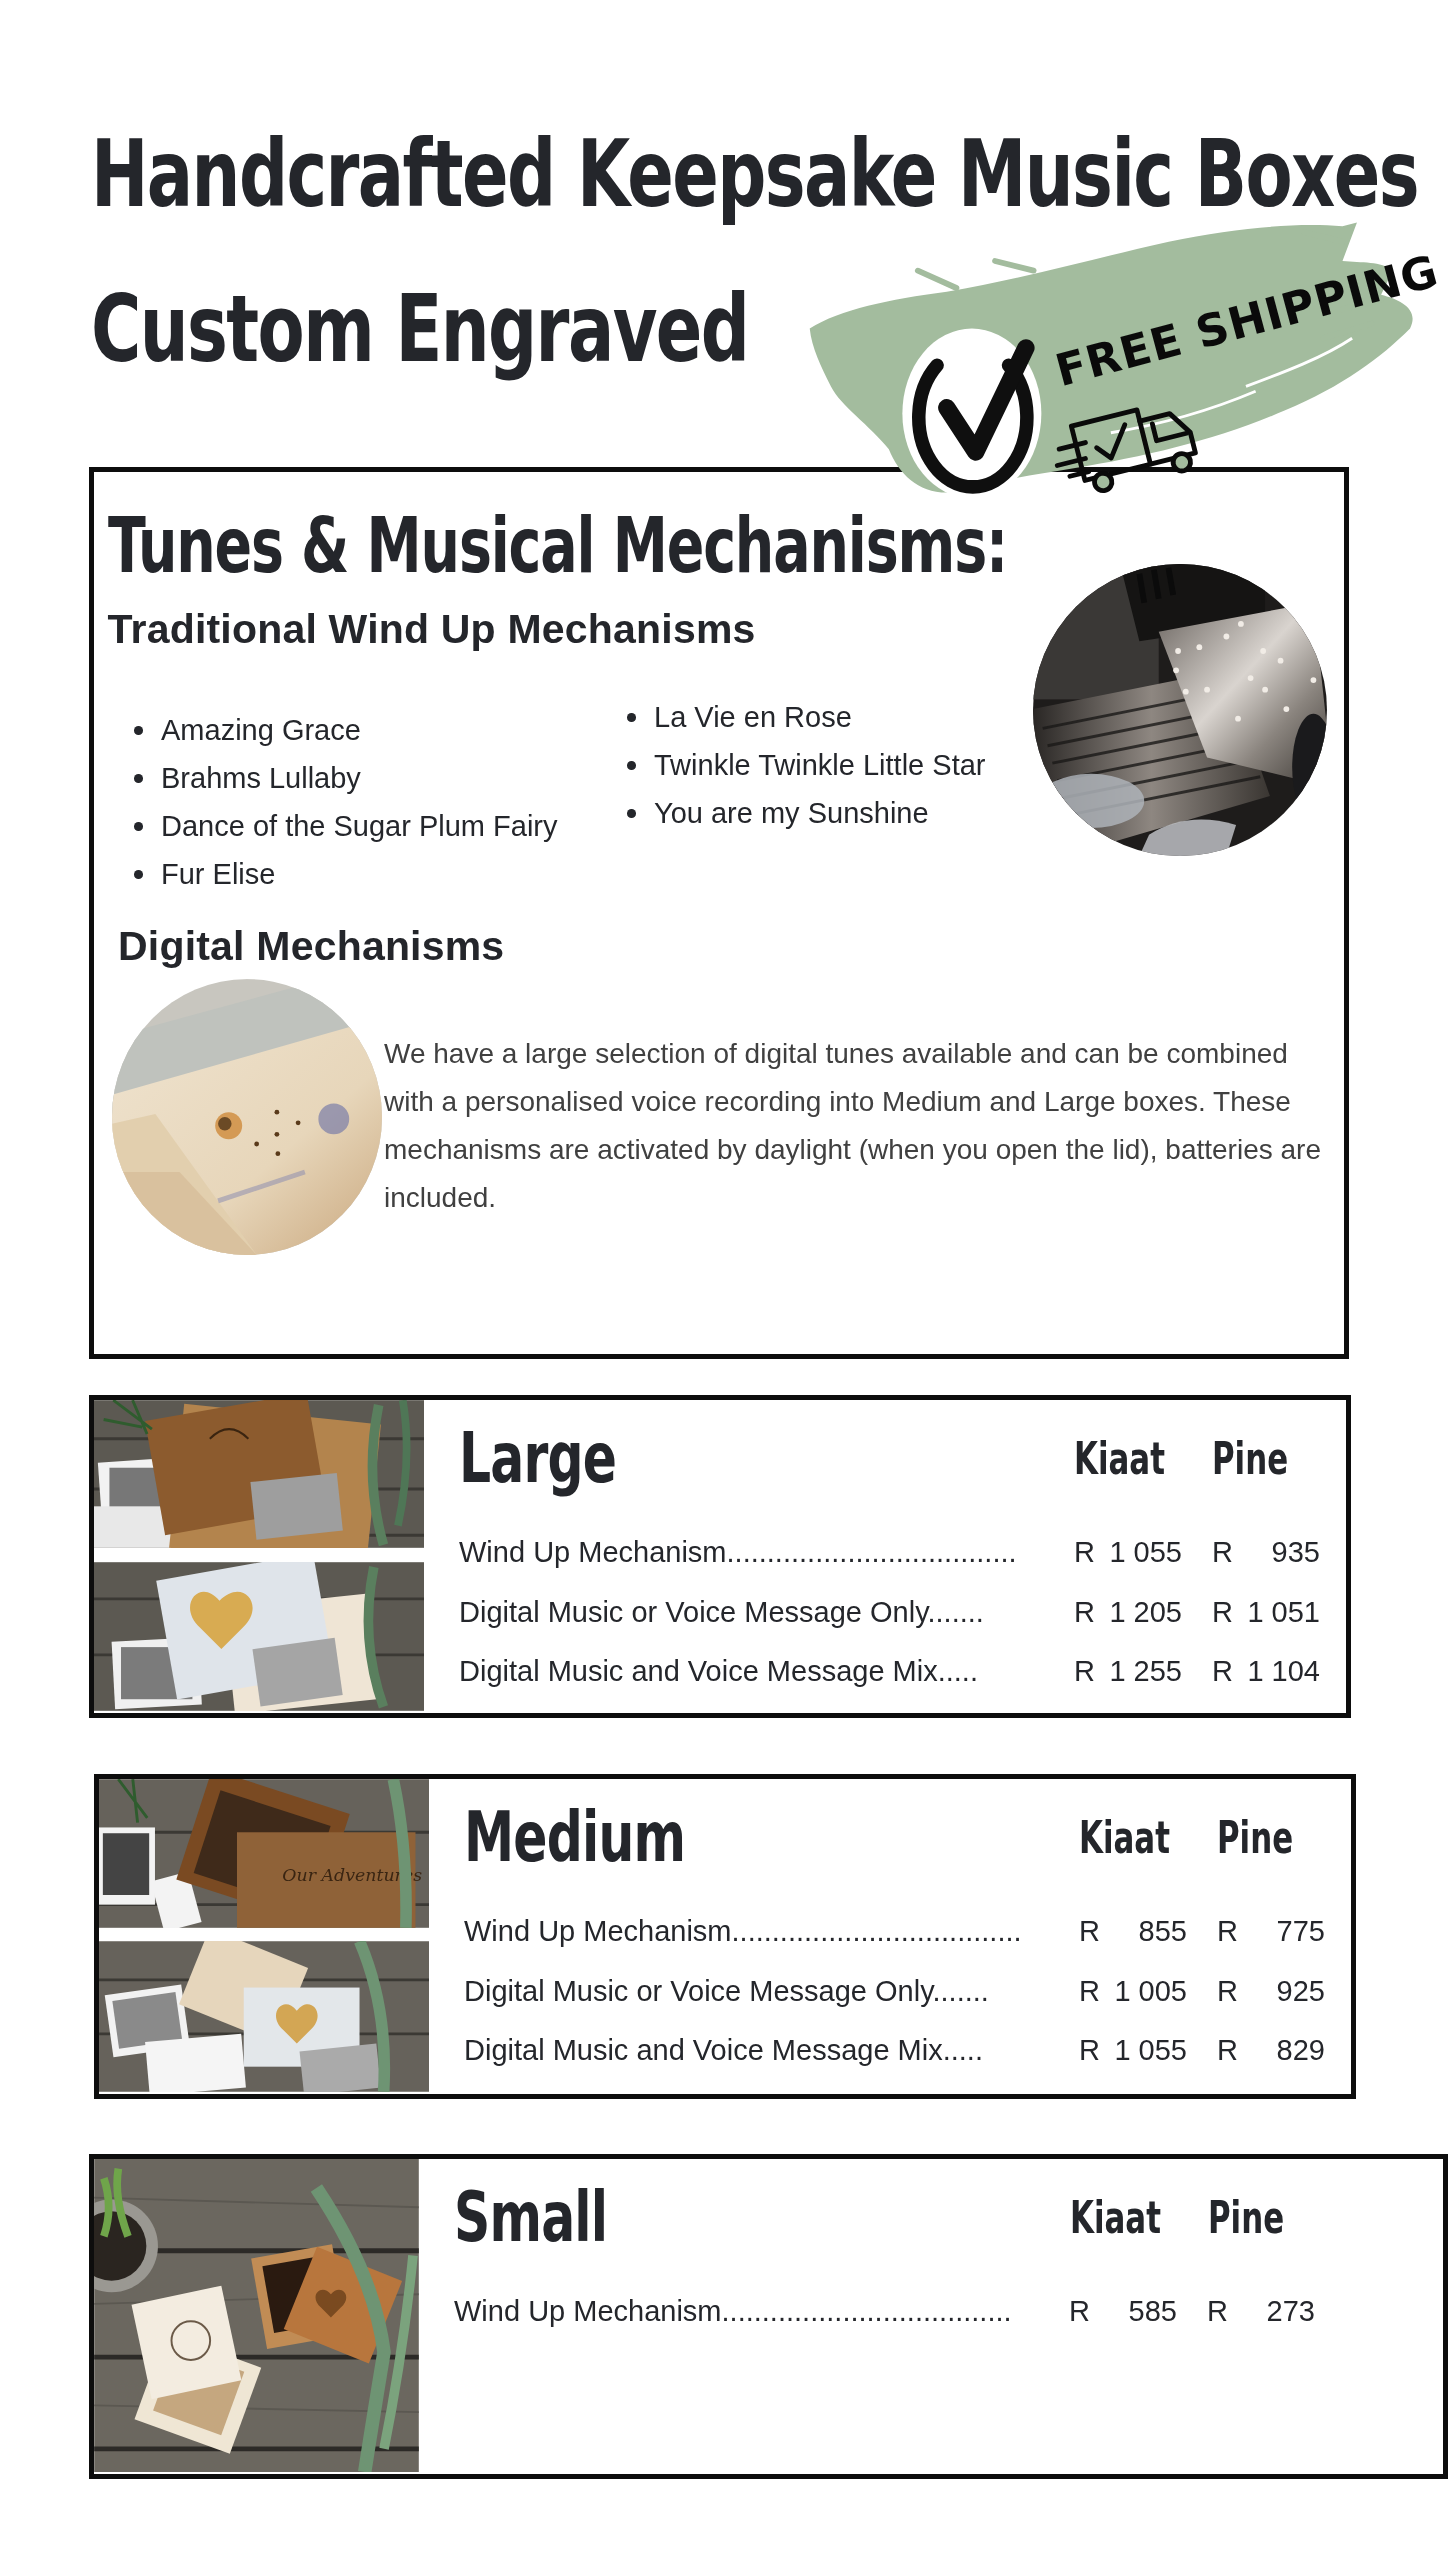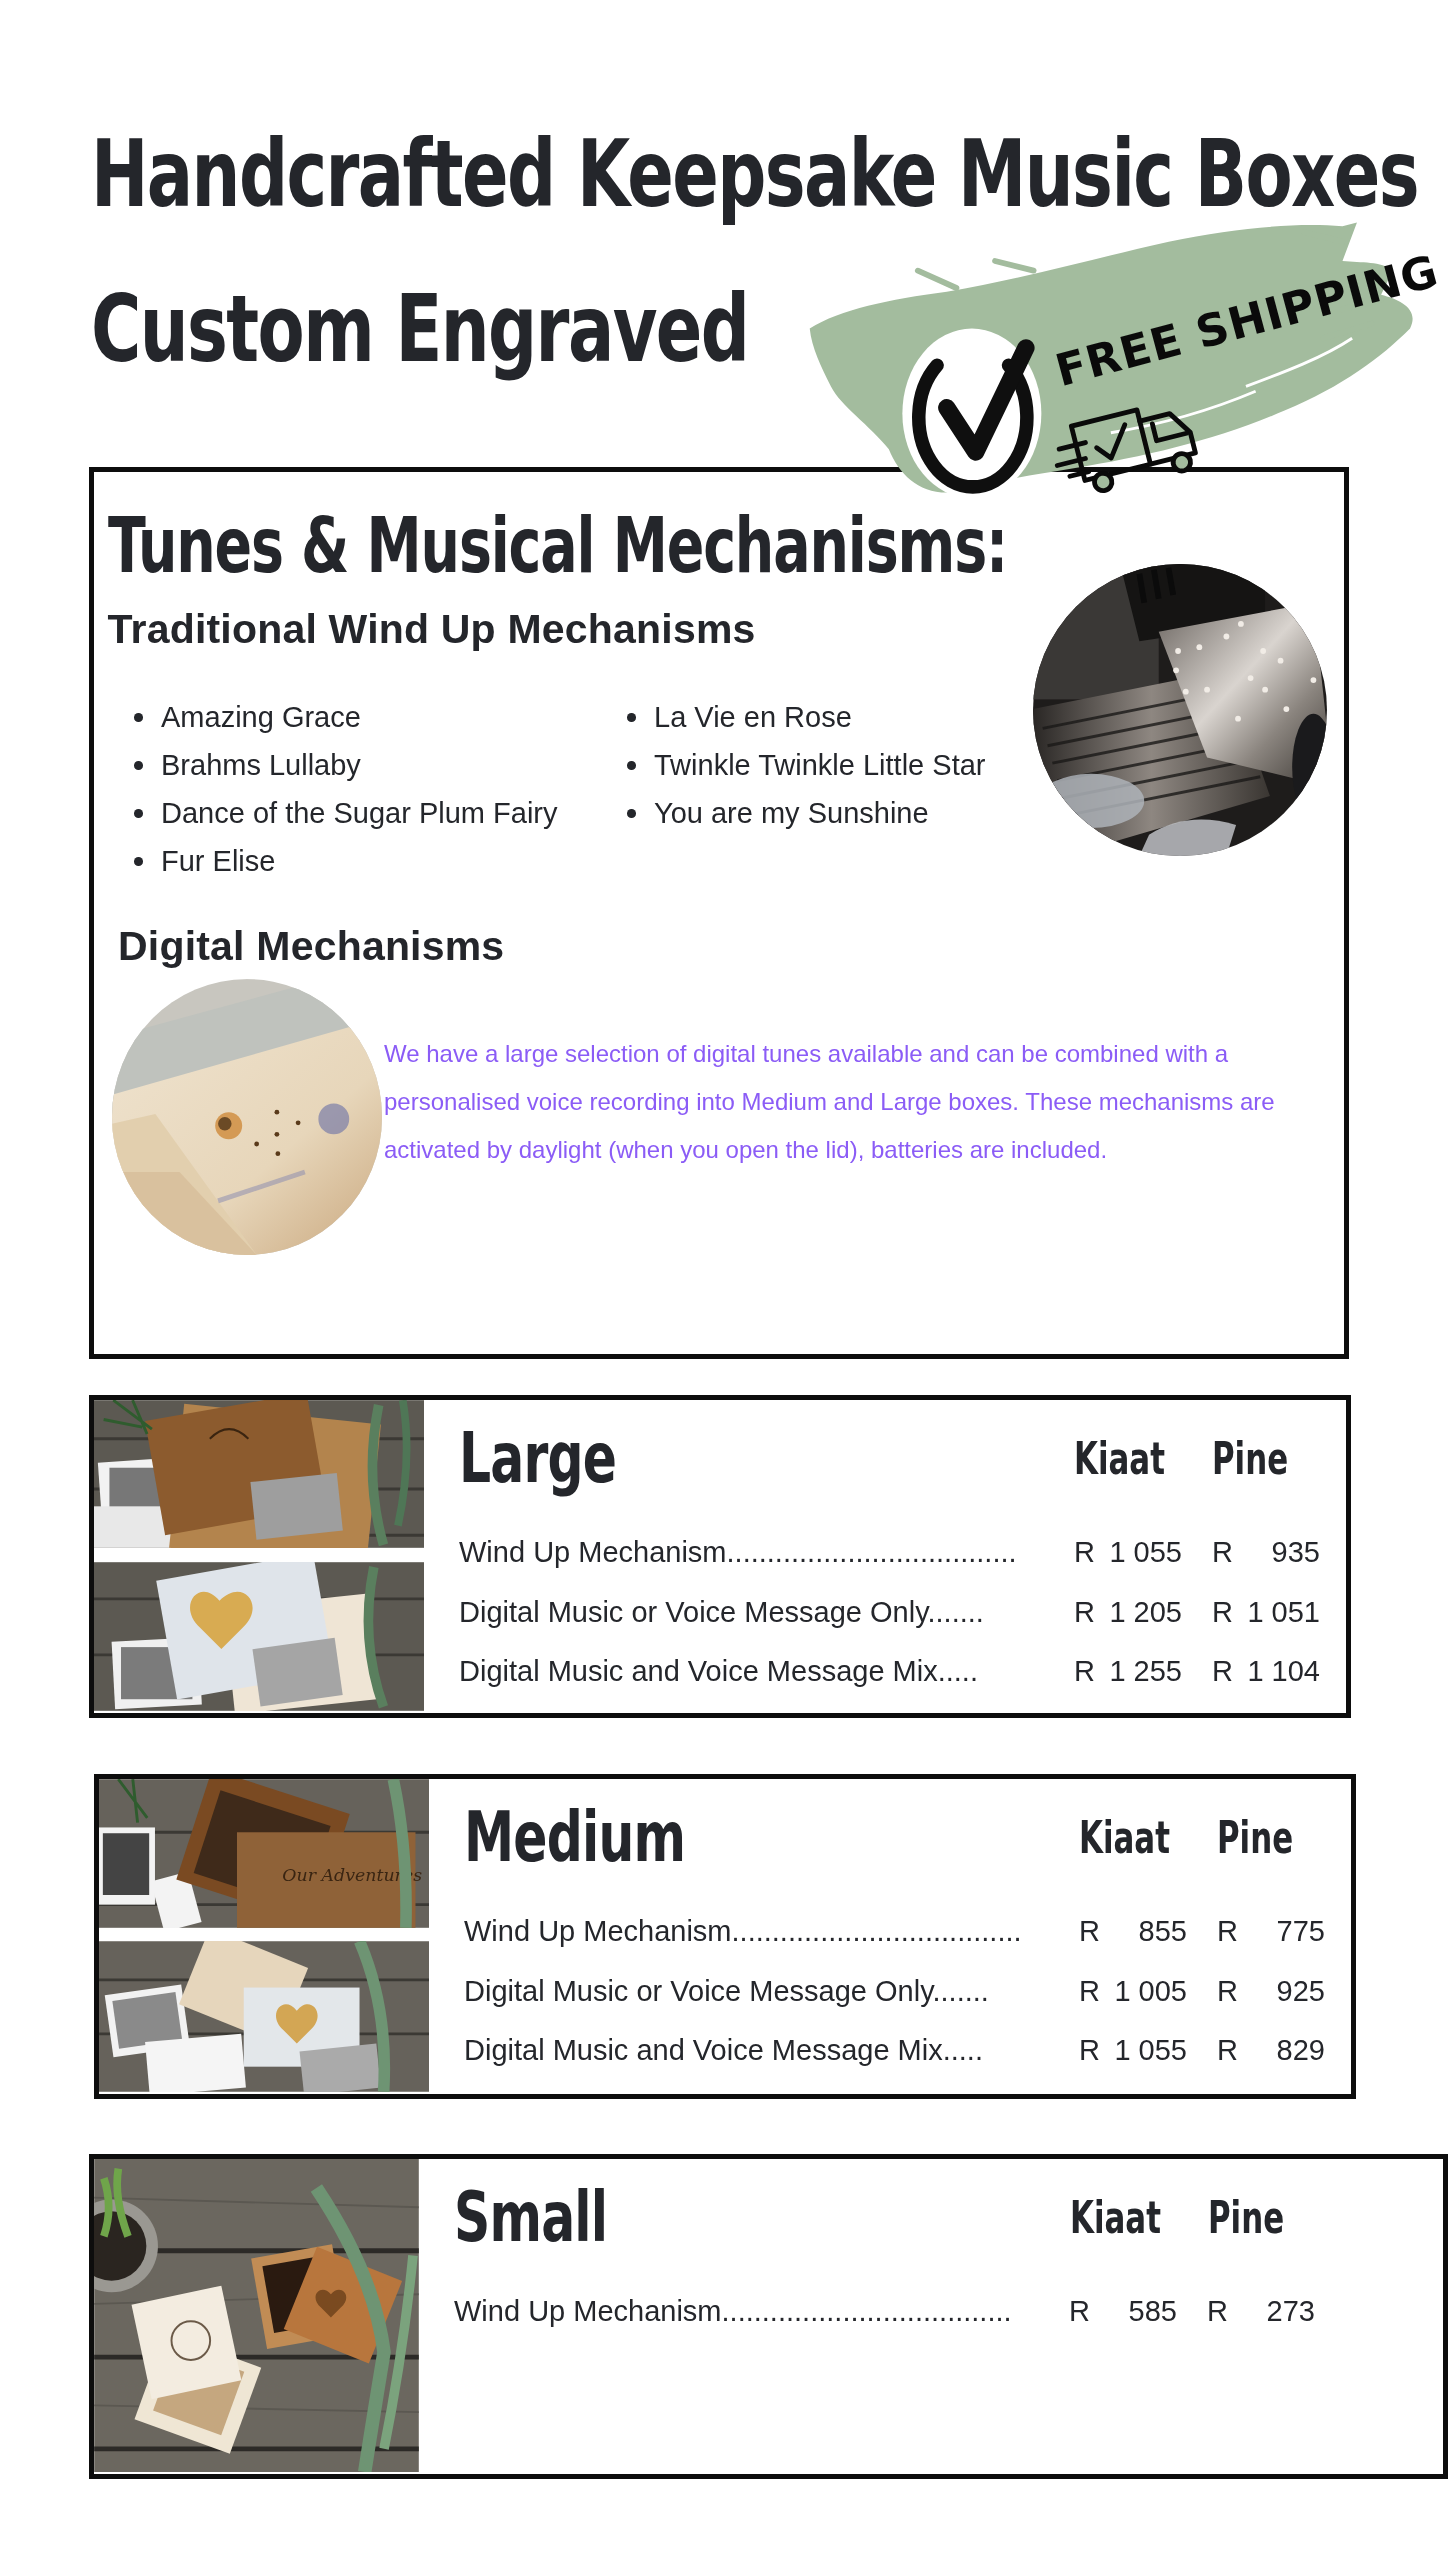--- a/index.html
+++ b/index.html
@@ -33,21 +33,21 @@
     white-space: nowrap; letter-spacing: -1.4px; transform-origin: left top; transform: scaleX(0.8);
   }
   .subhead { position: absolute; font-size: 41px; line-height: 1; color: #24262b; font-weight: 700; white-space: nowrap; letter-spacing: 0.2px; }
 
   .tune-list { position: absolute; list-style: none; }
   .tune-list li { position: relative; font-size: 29px; line-height: 48px; height: 48px; padding-left: 31px; color: #24262b; white-space: nowrap; }
   .tune-list li::before { content: ""; position: absolute; left: 3.9px; top: 20px; width: 8.7px; height: 8.7px; border-radius: 50%; background: #24262b; }
 
   .circle-img { position: absolute; border-radius: 50%; overflow: hidden; }
 
-  .paragraph { position: absolute; font-size: 24px; line-height: 48px; color: #8b5cf6; width: 947px; }
+  .paragraph { position: absolute; font-size: 28px; line-height: 48px; color: #404040; width: 947px; }
 
   
   .photo { position: absolute; overflow: hidden; }
   .size-title {
     position: absolute; font-size: 70px; line-height: 1; font-weight: 700; color: #24262b;
     white-space: nowrap; letter-spacing: -1px; transform-origin: left top; transform: scaleX(0.8);
   }
   .col-head {
     position: absolute; font-size: 44px; line-height: 1; font-weight: 700; color: #24262b;
     white-space: nowrap; transform-origin: left top; transform: scaleX(0.78);
@@ -59,21 +59,21 @@
 </head>
 <body>
 
 <h1 id="title1" class="title-line cond">Handcrafted Keepsake Music Boxes</h1>
 <h1 id="title2" class="title-line cond">Custom Engraved</h1>
 
 <section id="tunes-box" class="box">
   <h2 class="section-title cond" style="left:13.5px; top:35px;">Tunes &amp; Musical Mechanisms:</h2>
   <h3 class="subhead" style="left:13.5px; top:137px;">Traditional Wind Up Mechanisms</h3>
 
-  <ul class="tune-list" style="left:36px; top:221px;">
+  <ul class="tune-list" style="left:36px; top:234px;">
     <li>Amazing Grace</li>
     <li>Brahms Lullaby</li>
     <li>Dance of the Sugar Plum Fairy</li>
     <li>Fur Elise</li>
   </ul>
   <ul class="tune-list" style="left:529px; top:221px;">
     <li>La Vie en Rose</li>
     <li>Twinkle Twinkle Little Star</li>
     <li>You are my Sunshine</li>
   </ul>

